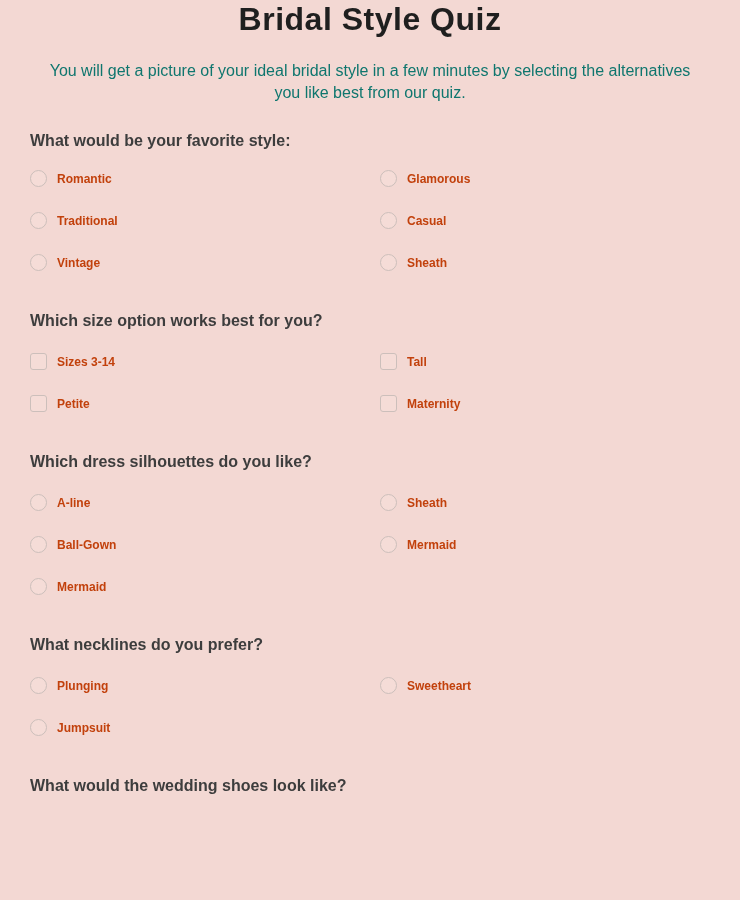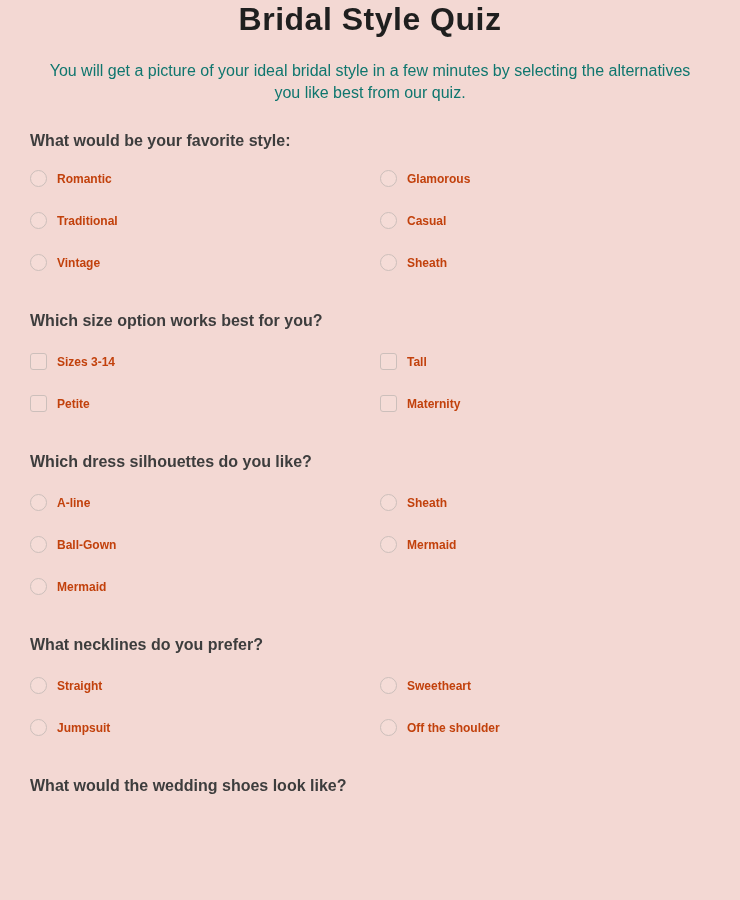--- a/index.html
+++ b/index.html
@@ -171,33 +171,29 @@
         <span class="option-label">Mermaid</span>
       </div>
     </div>
   </div>
 
   <div class="question">
     <div class="question-heading">What necklines do you prefer?</div>
     <div class="options-grid">
       <div class="option">
         <span class="control radio"></span>
-        <span class="option-label">Straight</span>
+        <span class="option-label">Plunging</span>
       </div>
       <div class="option">
         <span class="control radio"></span>
         <span class="option-label">Sweetheart</span>
       </div>
       <div class="option">
         <span class="control radio"></span>
         <span class="option-label">Jumpsuit</span>
-      </div>
-      <div class="option">
-        <span class="control radio"></span>
-        <span class="option-label">Off the shoulder</span>
       </div>
     </div>
   </div>
 
   <div class="question last">
     <div class="question-heading">What would the wedding shoes look like?</div>
   </div>
 
 </div>
 

